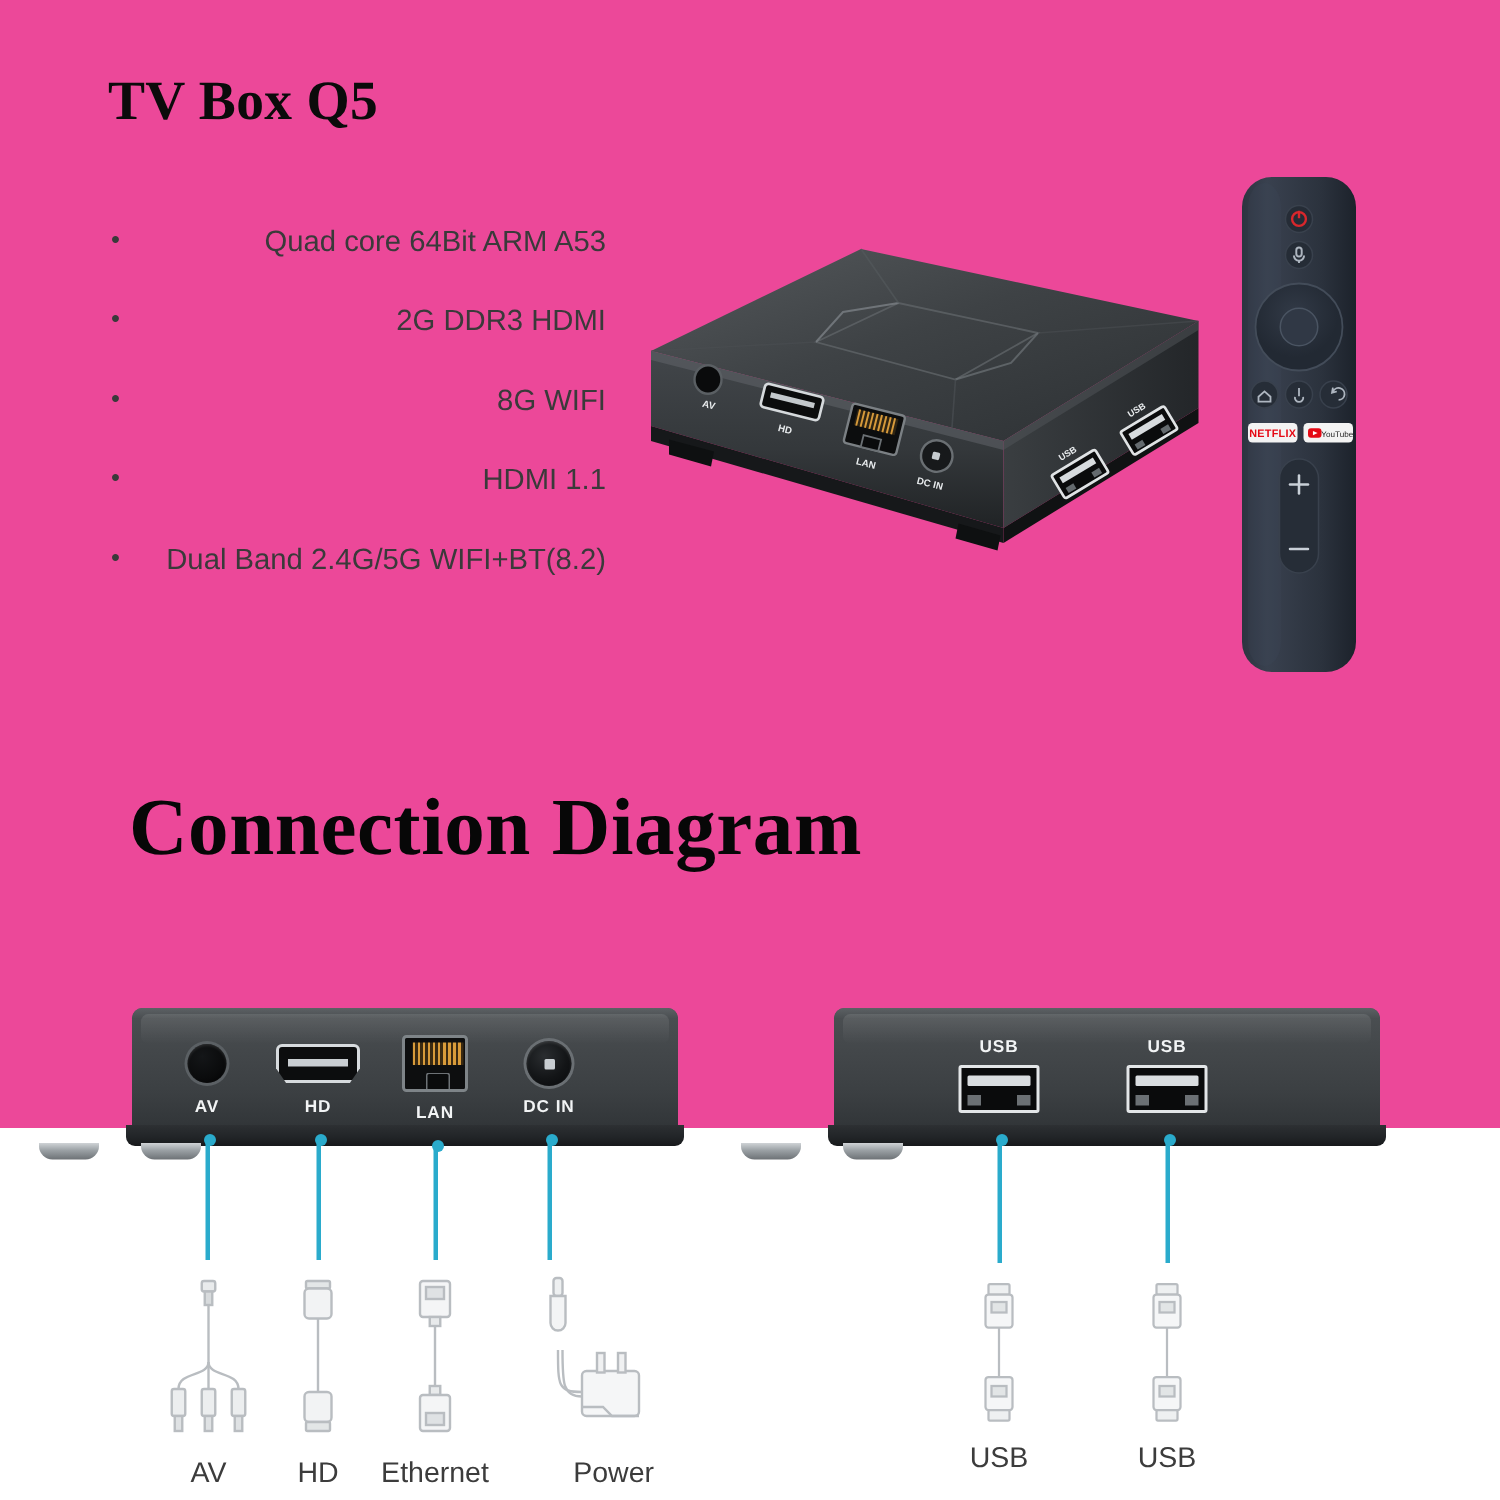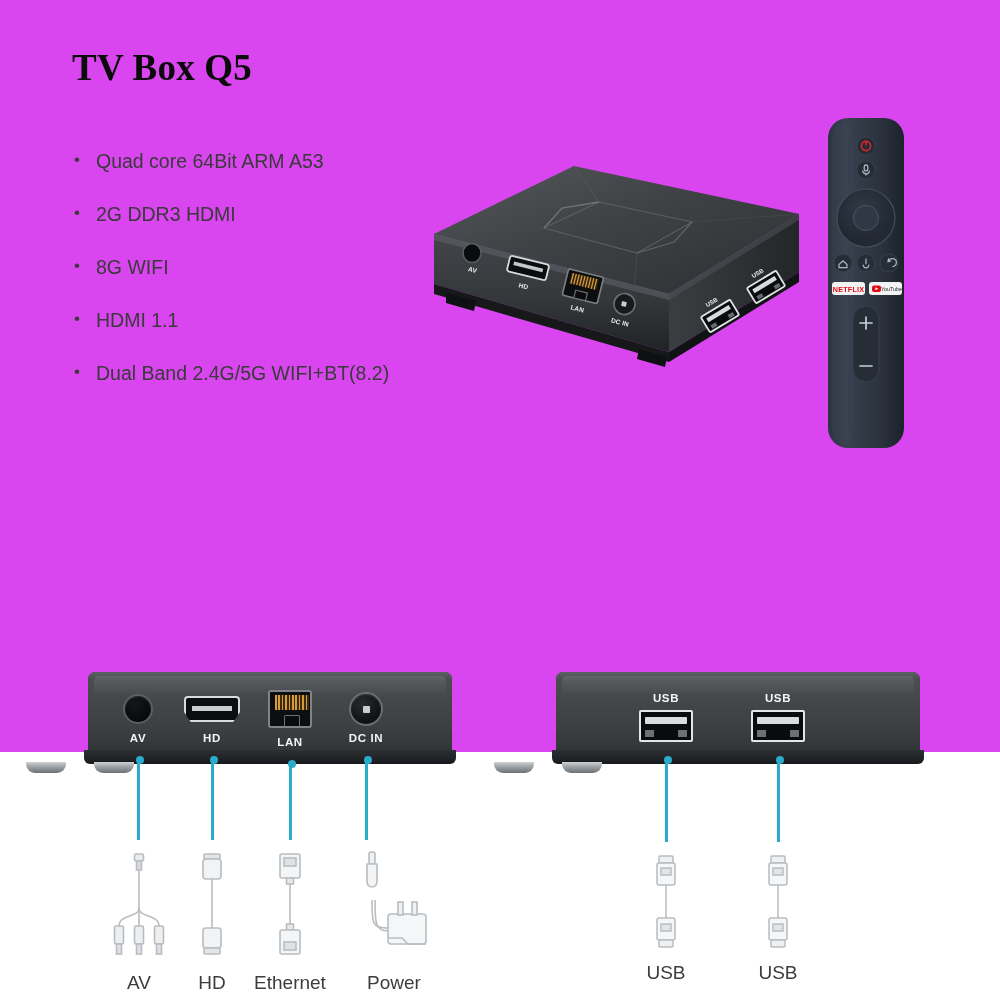--- a/index.html
+++ b/index.html
@@ -2,40 +2,40 @@
 <html><head>
 <meta charset="utf-8">
 <style>
   * { box-sizing: border-box; margin: 0; padding: 0; }
   html, body {
     width: 1000px; height: 1000px;
     background: #ffffff;
     font-family: "Liberation Sans", sans-serif;
     overflow: hidden;
   }
-  #page { position: relative; width: 1000px; height: 752px; background: #d946ef; }
+  #page { position: relative; width: 1000px; height: 752px; background: #ec4899; }
 
   
   .product-title {
     position: absolute; left: 72px; top: 46px;
     font-family: "Liberation Serif", serif;
     font-weight: bold; font-size: 37px; letter-spacing: .2px;
     color: #0b0b0b;
   }
   .spec-list { position: absolute; left: 74px; top: 148px; width: 330px; }
   .spec-item {
     display: flex; align-items: flex-start;
     margin-bottom: 26px;
     font-size: 19.5px; color: #3a3a3a; line-height: 1.38;
   }
   .spec-bullet {
     width: 22px; flex: 0 0 22px;
     font-size: 17px; color: #3a3a3a; line-height: 1.45;
   }
-  .spec-text { flex: 1; }
+  .spec-text { flex: 1; text-align: right; }
 
   
   .box3d { position: absolute; left: 424px; top: 156px; width: 390px; height: 240px; }
 
   
   .remote { position: absolute; left: 820px; top: 114px; width: 92px; height: 338px; }
 
   
   .section-title {
     position: absolute; left: 86px; top: 520px;
@@ -335,20 +335,21 @@
 
       <rect x="33" y="192" width="26" height="76" rx="13" fill="#262d37" stroke="#39414d" stroke-width="1"></rect>
       <g stroke="#c9d0d8" stroke-width="1.7" stroke-linecap="round">
         <line x1="40" y1="209" x2="52" y2="209"></line>
         <line x1="46" y1="203" x2="46" y2="215"></line>
         <line x1="40" y1="252" x2="52" y2="252"></line>
       </g>
     </svg>
   </div>
 
+  <div class="section-title">Connection Diagram</div>
 
   <div class="panel" id="panel-front">
 
     <div class="dev">
       <div class="dev-body"></div>
       <div class="dev-top-edge"></div>
       <div class="dev-sheen"></div>
       <div class="dev-lip"></div>
       <div class="dev-foot l"></div>
       <div class="dev-foot r"></div>
@@ -429,21 +430,21 @@
         <rect x="11" y="2" width="6" height="12" rx="2" fill="#eef0f1"></rect>
         <path d="M9 14h10v18a5 5 0 01-10 0z" fill="#f3f4f5"></path>
         <path d="M14 50 C14 74, 14 78, 30 78"></path>
         <path d="M17 50 C17 72, 17 81, 30 81"></path>
         <rect x="30" y="64" width="38" height="30" rx="3" fill="#f5f6f7"></rect>
         <rect x="40" y="52" width="5" height="13" fill="#f0f1f2"></rect>
         <rect x="54" y="52" width="5" height="13" fill="#f0f1f2"></rect>
         <path d="M30 88 h14 l6 6 h18"></path>
       </svg>
     </div>
-    <div class="cable-cap" style="left:272px; top:312px; width:84px;">Power</div>
+    <div class="cable-cap" style="left:272px; top:312px; width:84px;text-align:right;">Power</div>
   </div>
 
   <div class="panel" id="panel-side">
 
     <div class="dev">
       <div class="dev-body"></div>
       <div class="dev-top-edge"></div>
       <div class="dev-sheen"></div>
       <div class="dev-lip"></div>
       <div class="dev-foot l"></div>

